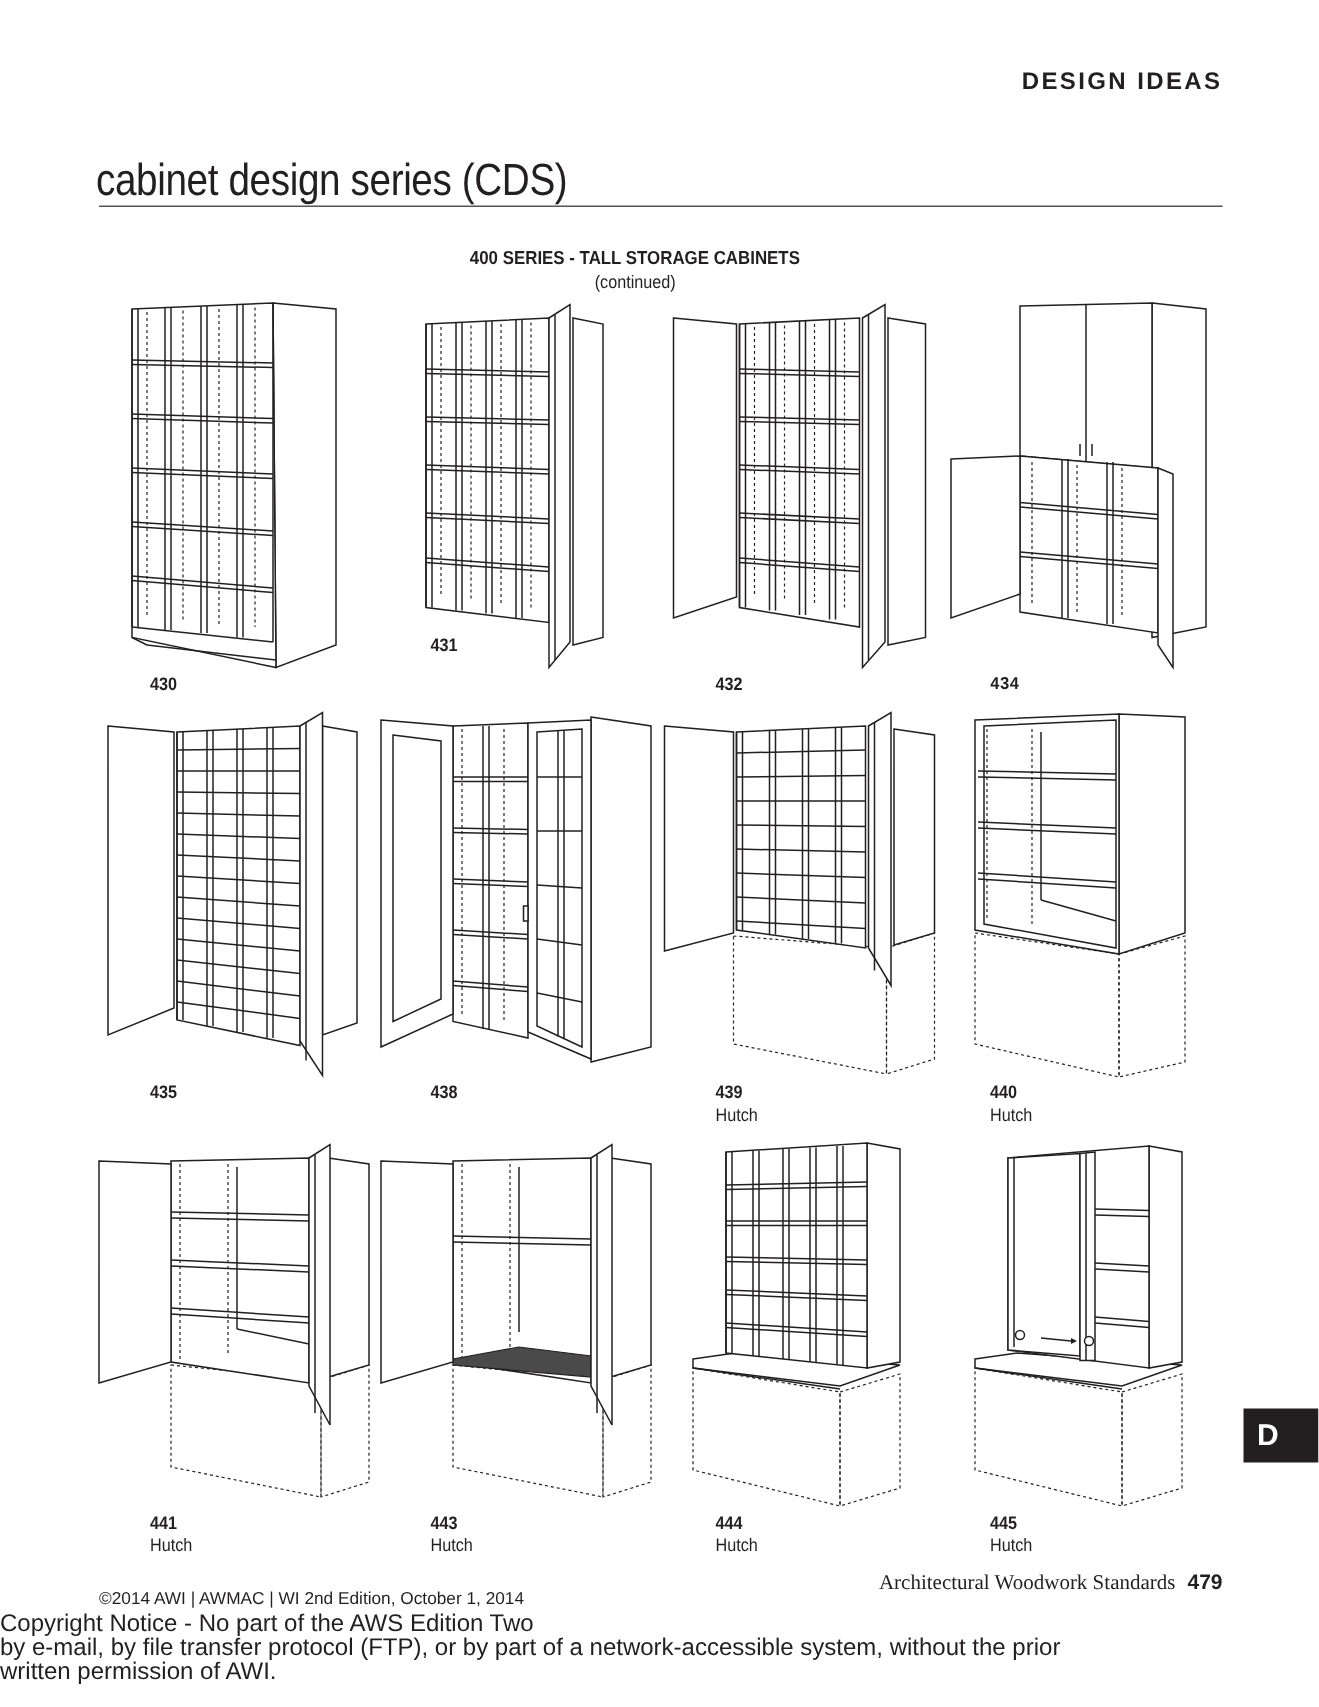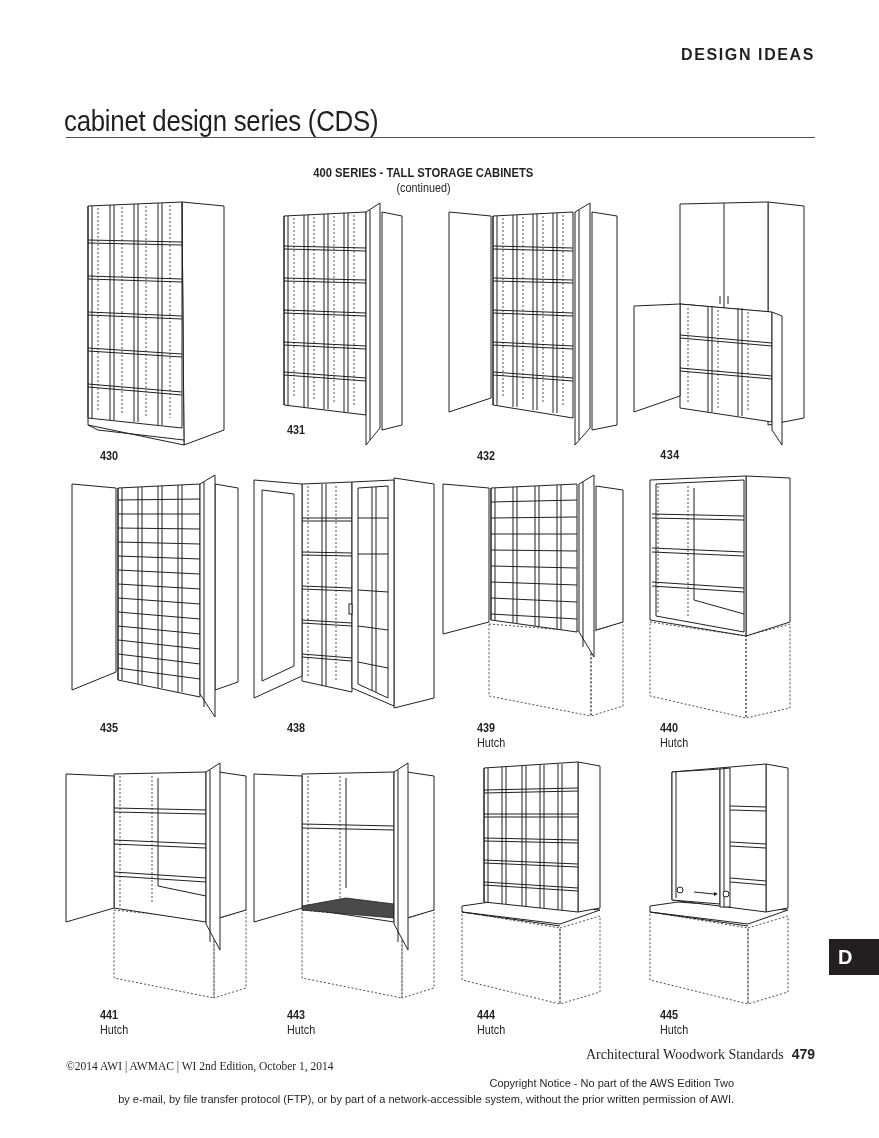--- a/index.html
+++ b/index.html
@@ -14,24 +14,24 @@
   .series-heading { position: absolute; left: 0; width: 847px; top: 163px; text-align: center; }
   .series-heading .h { font-size: 12.5px; font-weight: bold; transform: scaleX(0.9); display: inline-block; margin-left: 0; }
   .series-heading .s { font-size: 12px; display: block; transform: scaleX(0.9); }
   .cab { position: absolute; }
   .cab svg { display: block; }
   .cab-label { position: absolute; text-align: left; width: 120px; font-size: 12px; line-height: 15px; }
   .cab-label .num { font-weight: bold; display: block; transform: scaleX(0.9); }
   .cab-label .sub { display: block; transform: scaleX(0.9); }
   .tab-d { position: absolute; left: 829px; top: 939px; width: 50px; height: 36px; background: #231f20;
            color: #fff; font-weight: bold; font-size: 20px; line-height: 36px; text-indent: 9px; }
-  .footer-left { position: absolute; left: 66px; top: 1060px; font-family: Liberation Serif, serif; font-size: 11.5px; }
+  .footer-left { position: absolute; left: 66px; top: 1060px; font-family: Liberation Sans, sans-serif; font-size: 11.5px; }
   .footer-right { position: absolute; right: 64px; top: 1046px; font-family: "Liberation Serif", serif; font-size: 14px; }
   .footer-right .pg { font-family: "Liberation Sans", sans-serif; font-weight: bold; font-size: 14px; margin-left: 8px; }
-  .copyright { position: absolute; left: 0; width: 734px; top: 1075px; text-align: right; font-size: 11px; line-height: 16px; }
+  .copyright { position: absolute; left: 0; width: 734px; top: 1075px; text-align: left; font-size: 16px; line-height: 16px; }
   .copyright span { display: block; }
   svg .ln { stroke: #231f20; stroke-width: 1; fill: none; }
   svg .fl { stroke: #231f20; stroke-width: 1; fill: #fff; }
   svg .ds { stroke: #231f20; stroke-width: 0.8; fill: none; stroke-dasharray: 2 2; }
   svg .dk { fill: #4a4a4a; stroke: #231f20; stroke-width: 0.8; }
 </style>
 </head>
 <body>
 
 <div class="section-header">DESIGN IDEAS</div>

